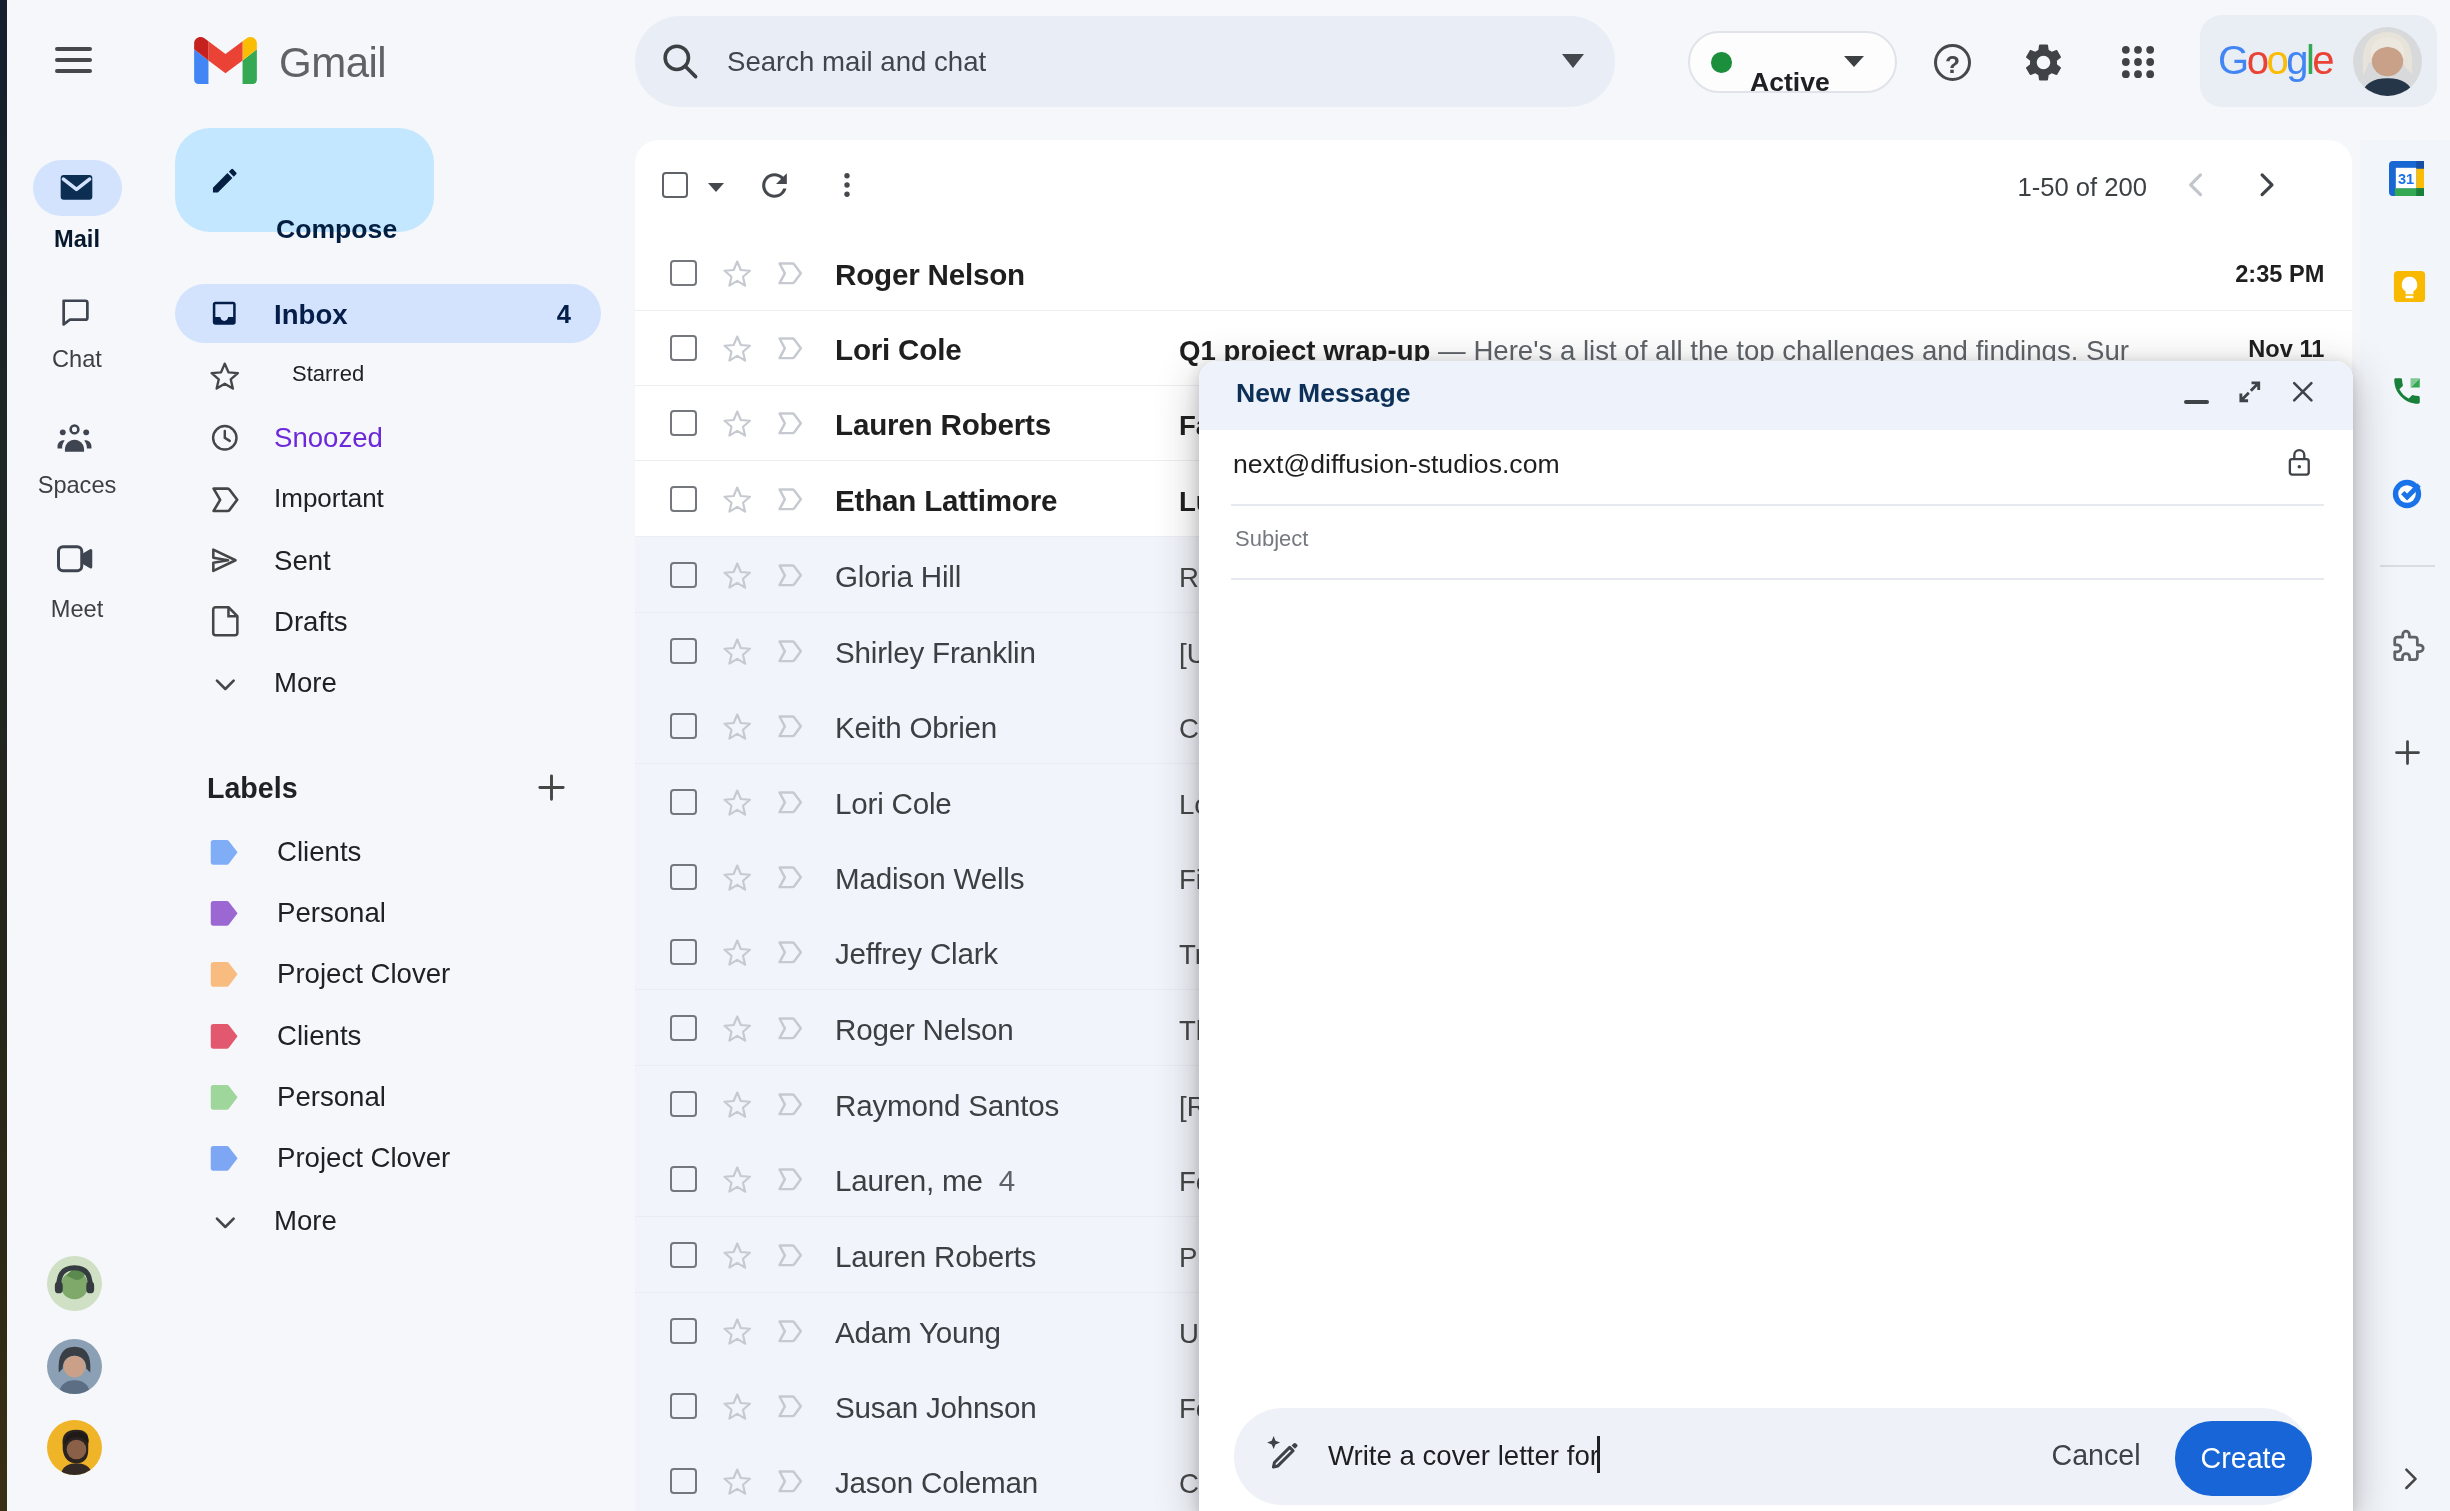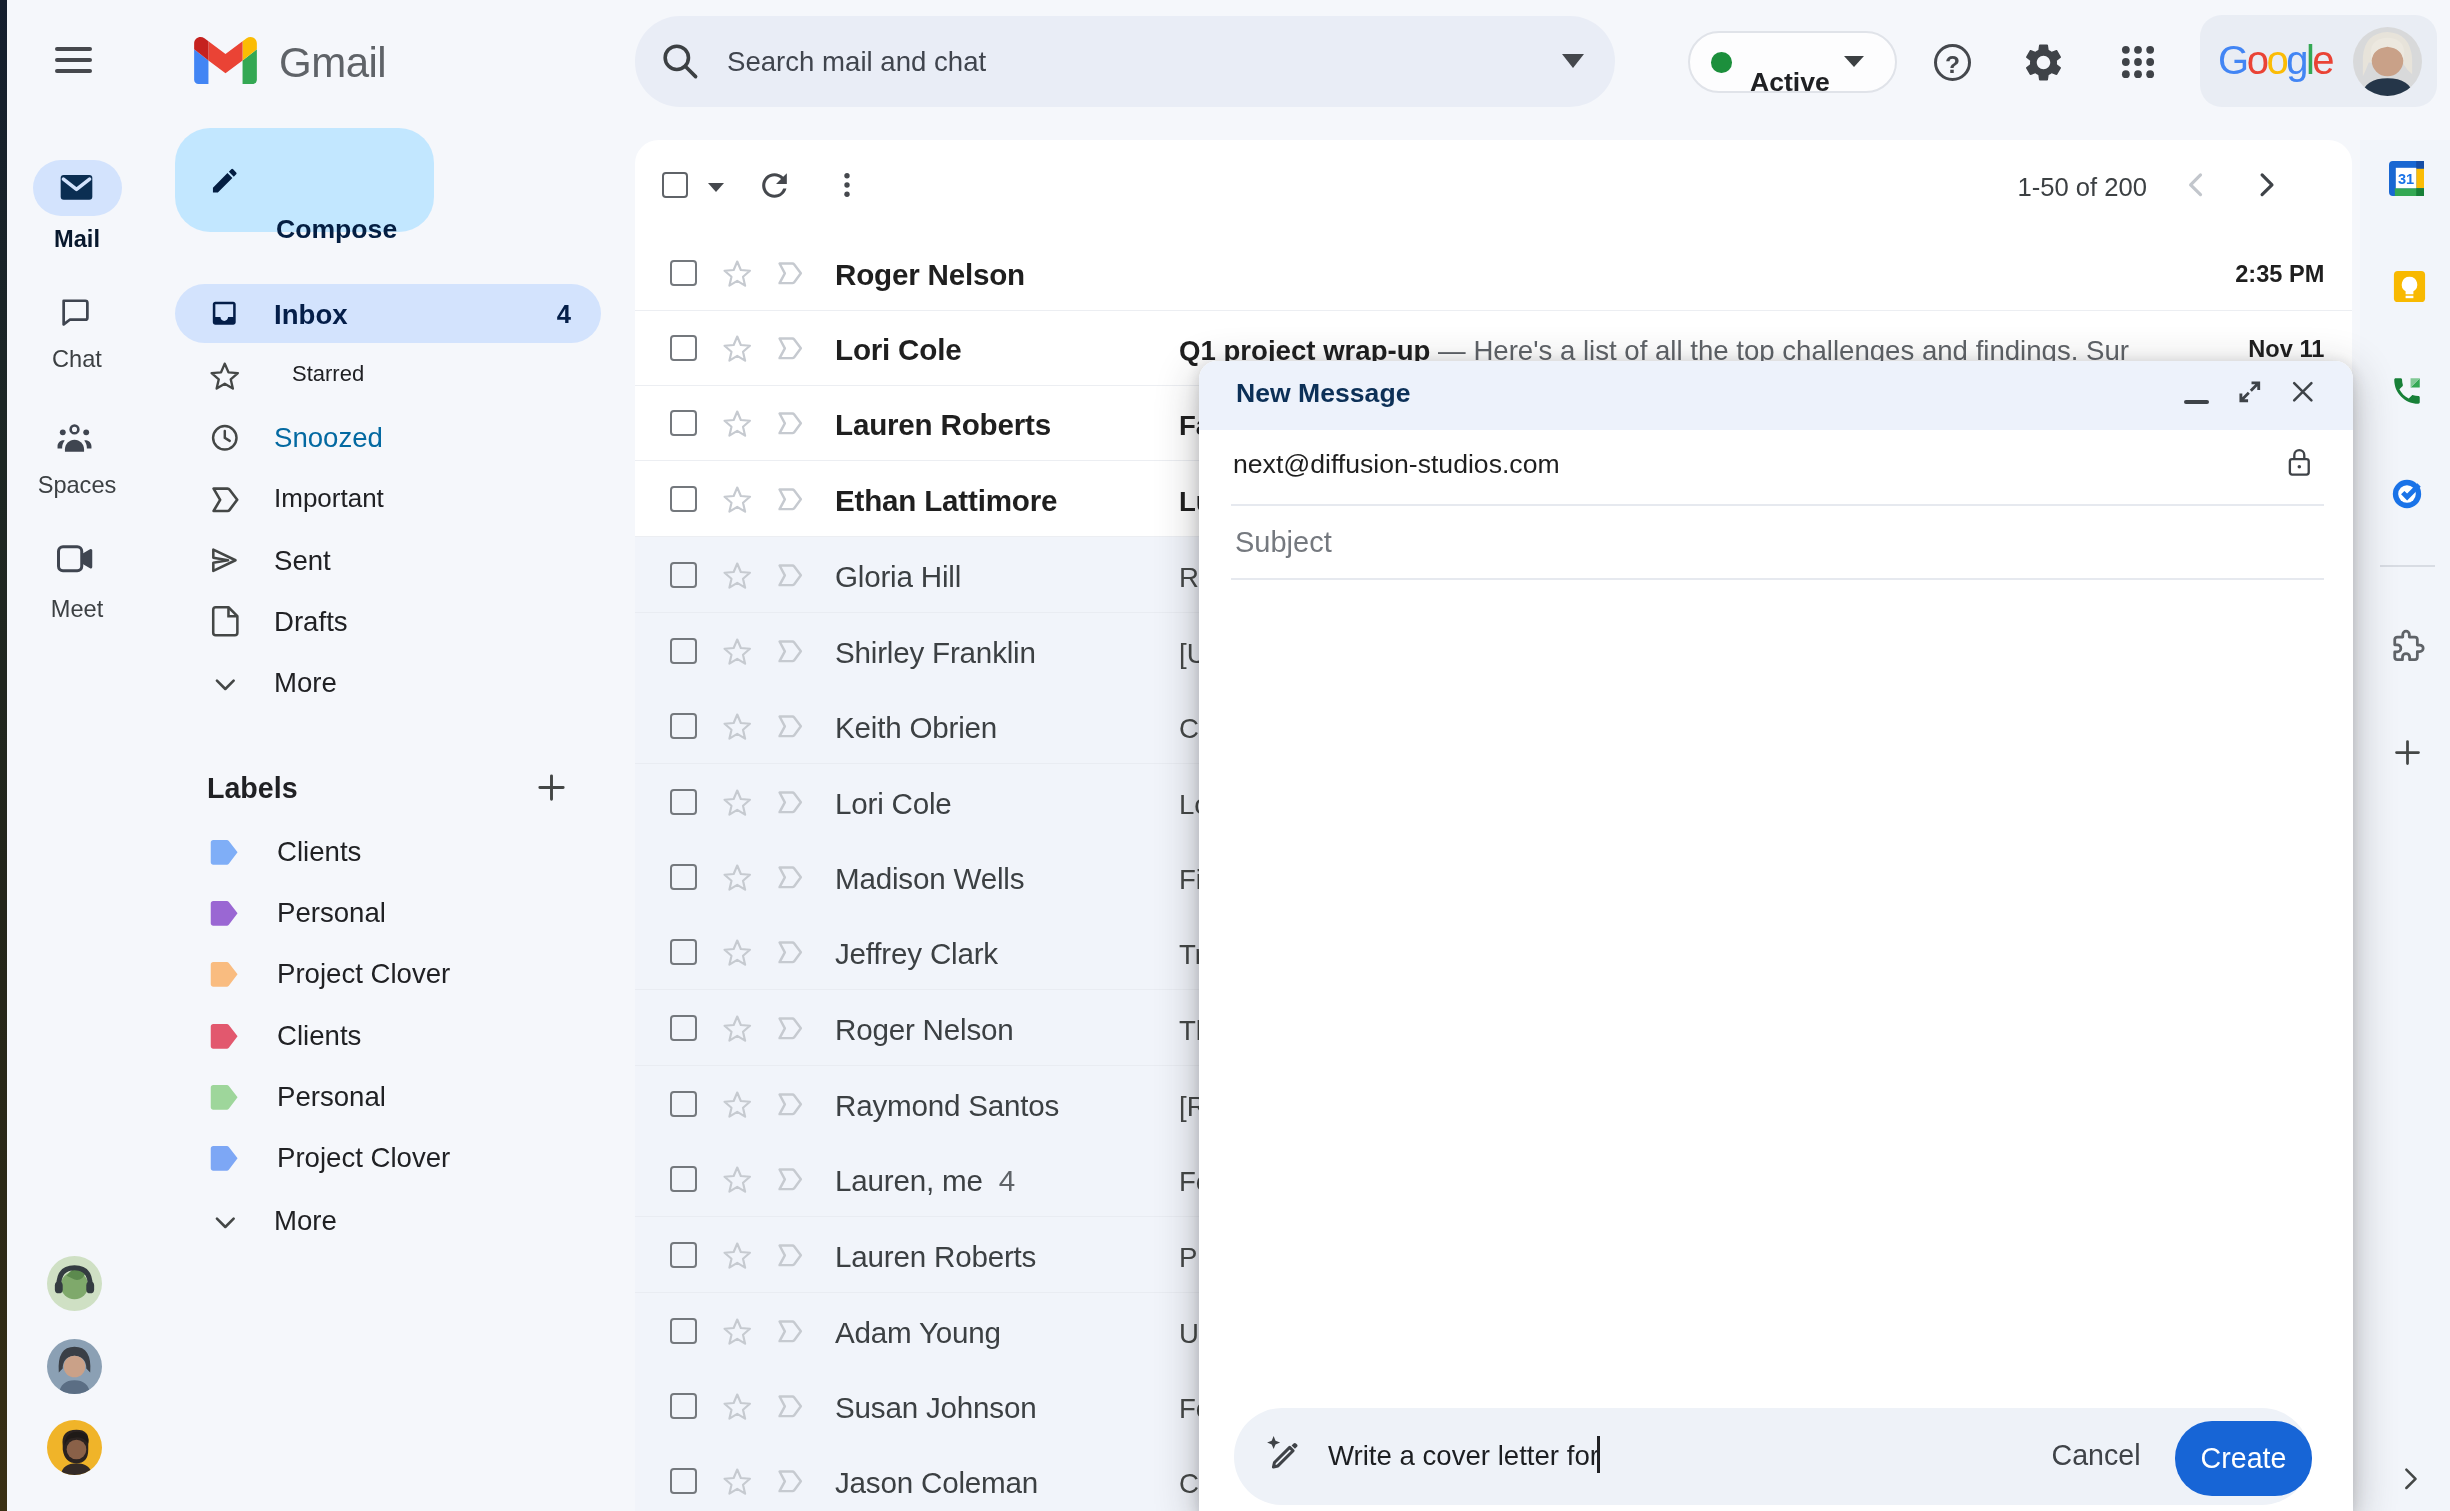--- a/index.html
+++ b/index.html
@@ -160,21 +160,21 @@
 
 <svg class="abs" style="left:209px;top:361px;" width="31.5" height="31.5" viewBox="0 0 24 24" fill="none" stroke="#444746" stroke-width="1.8">
   <path d="M12 17.27 18.18 21l-1.64-7.03L22 9.24l-7.19-.61L12 2 9.19 8.63 2 9.24l5.46 4.73L5.82 21z" stroke-linejoin="round"></path>
 </svg>
 <div class="abs" style="left:292px;top:361px;font-size:22px;color:#202124;">Starred</div>
 
 <svg class="abs" style="left:210px;top:423px;" width="29.6" height="29.6" viewBox="0 0 24 24" fill="none" stroke="#444746" stroke-width="2">
   <circle cx="12" cy="12" r="9.5"></circle>
     <path d="M12 6.5V12l4 2.5" stroke-linecap="round"></path>
 </svg>
-<div class="abs" style="left:274px;top:422px;font-size:27.6px;color:#0369a1;text-align:right;">Snoozed</div>
+<div class="abs" style="left:274px;top:422px;font-size:27.6px;color:#6d28d9;text-align:right;">Snoozed</div>
 
 <svg class="abs" style="left:209px;top:485px;" width="31.5" height="29.6" viewBox="0 0 24 22" fill="none" stroke="#444746" stroke-width="2">
   <path d="M3.5 2.5h10.6c.63 0 1.22.3 1.6.8l5.8 7.7-5.8 7.7c-.38.5-.97.8-1.6.8H3.5l5-8.5z" stroke-linejoin="round"></path>
 </svg>
 <div class="abs" style="left:274px;top:483px;font-size:26px;color:#202124;">Important</div>
 
 <svg class="abs" style="left:209px;top:545px;" width="30.5" height="30.5" viewBox="0 0 24 24" fill="none" stroke="#444746" stroke-width="2">
   <path d="M3.4 20.4 20.85 12 3.4 3.6 3.4 10.1 15 12 3.4 13.9z" stroke-linejoin="round"></path>
 </svg>
 <div class="abs" style="left:274px;top:545px;font-size:27.6px;color:#202124;">Sent</div>
@@ -508,21 +508,21 @@
 </svg>
 
 <div class="abs" style="left:1233px;top:449px;font-size:26.6px;color:#1f1f1f;">next@diffusion-studios.com</div>
 <svg class="abs" style="left:2286px;top:445px;" width="26.6" height="37" viewBox="0 0 24 30" fill="none" stroke="#3f4348" stroke-width="2.1">
   <rect x="3.5" y="11" width="17" height="14" rx="2"></rect>
   <path d="M7.5 11V7.5a4.5 4.5 0 0 1 9 0V11"></path>
   <circle cx="12" cy="18" r="1.6" fill="#3f4348" stroke="none"></circle>
 </svg>
 <div class="abs" style="left:1231px;top:504px;width:1093px;height:2px;background:#e6e9ef;"></div>
 
-<div class="abs" style="left:1235px;top:526px;font-size:29px;color:#75797f;">Subject</div>
+<div class="abs" style="left:1235px;top:526px;font-size:22px;color:#75797f;">Subject</div>
 <div class="abs" style="left:1231px;top:578px;width:1093px;height:2px;background:#e6e9ef;"></div>
 
 <div class="abs" style="left:1234px;top:1408px;width:1076px;height:97px;border-radius:48px;background:#eef2f8;"></div>
 <svg class="abs" style="left:1262px;top:1434px;" width="41" height="41" viewBox="0 0 24 24">
   <path d="M9.3 18.7 18.2 9.8l-2-2-8.9 8.9-0.6 2.6z" fill="none" stroke="#3f4348" stroke-width="1.8" stroke-linejoin="round"></path>
   <path d="M17.3 6.7l2 2 1.2-1.2c.4-.4.4-1 0-1.4l-.6-.6c-.4-.4-1-.4-1.4 0z" fill="#3f4348"></path>
   <path d="M6.8 1.2l1.1 2.7 2.7 1.1-2.7 1.1-1.1 2.7-1.1-2.7L3 5l2.7-1.1z" fill="#3f4348"></path>
 </svg>
 <div class="abs" style="left:1328px;top:1440px;font-size:27.6px;color:#1c1e21;">Write a cover letter for</div>
 <div class="abs" style="left:1597px;top:1436px;width:3px;height:37px;background:#202124;"></div>

